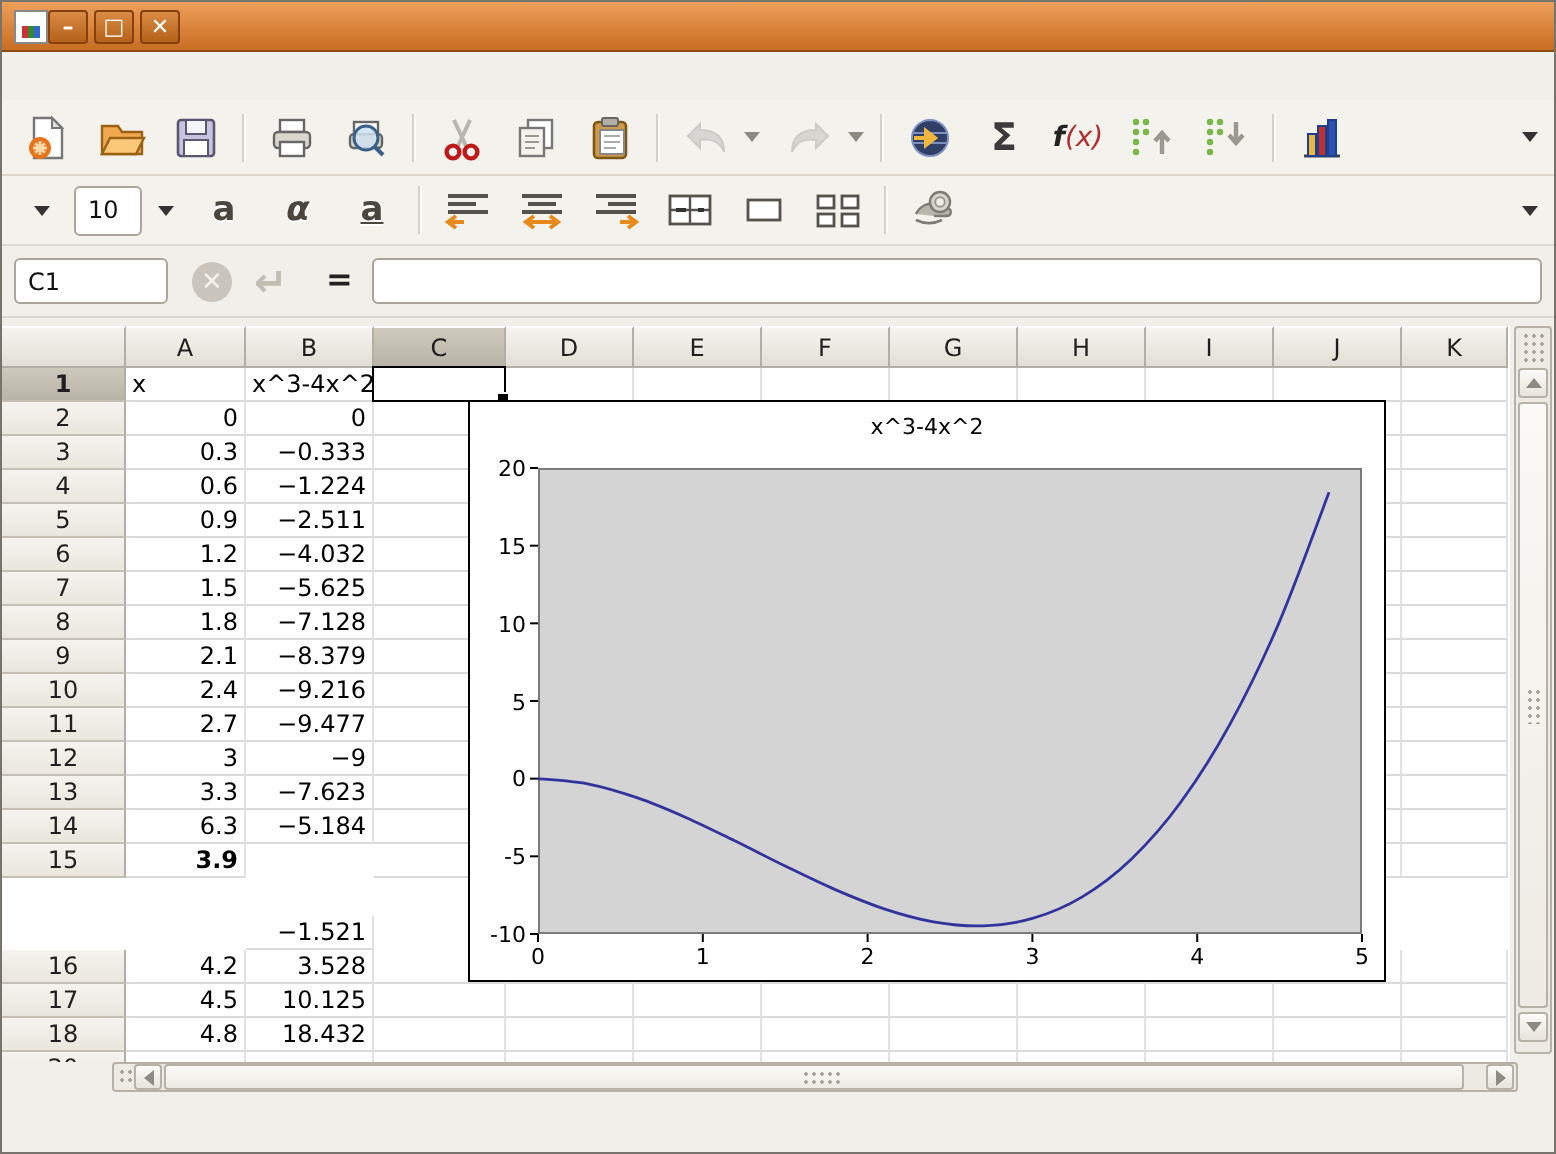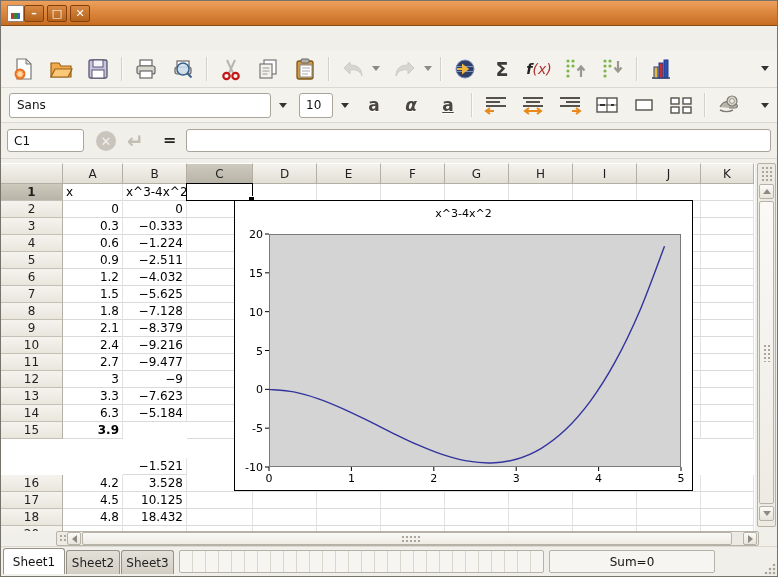--- a/index.html
+++ b/index.html
@@ -253,23 +253,20 @@
         <path d="M3 21h18" stroke="#444" stroke-width="1.5"></path>
         <rect x="5" y="10" width="4" height="11" fill="#e8b93c" stroke="#1d3f8f" stroke-width="1"></rect>
         <rect x="10" y="6" width="4" height="15" fill="#c03030" stroke="#1d3f8f" stroke-width="1"></rect>
         <rect x="15" y="3" width="4" height="18" fill="#3050b0" stroke="#1d3f8f" stroke-width="1"></rect>
       </svg>
     </div>
     <div class="ddarrow dark overflow-btn"></div>
   </div>
 
   <div class="toolbar2">
-    <div class="font-combo">
-      <span>Sans</span>
-    </div>
     <div class="ddarrow dark" style="margin-left:8px"></div>
     <div class="size-combo">
       <span>10</span>
     </div>
     <div class="ddarrow dark" style="margin-left:8px"></div>
     <div class="tbtn" style="margin-left:10px">
       <span class="fmt-glyph">a</span>
     </div>
     <div class="tbtn">
       <span class="fmt-glyph it">α</span>
@@ -692,35 +689,14 @@
         <div class="arr left"></div>
       </div>
     <div class="sb-thumb" style="left:25px;top:0px;width:650px;height:13px">
       <div class="dots" style="position:absolute;left:318px;top:2px;width:20px;height:9px"></div>
     </div>
     <div class="sb-btn" style="left:686px;top:0px;width:14px;height:13px">
         <div class="arr right"></div>
       </div>
   </div>
 
-  <div class="statusbar">
-    <div id="tabs">
-        <div class="tab active" style="left: 2px; width: 62px;">Sheet1</div>
-        <div class="tab inactive" style="left: 65px; width: 54px;">Sheet2</div>
-        <div class="tab inactive" style="left: 120px; width: 53px;">Sheet3</div>
-      </div>
-    <div class="seg-strip"></div>
-    <div class="sum-box">
-      <span>Sum=0</span>
-    </div>
-    <svg class="resize-grip" viewBox="0 0 14 14">
-      <g fill="#aaa69c">
-          <circle cx="12" cy="4" r="1.3"></circle>
-          <circle cx="8" cy="8" r="1.3"></circle>
-          <circle cx="12" cy="8" r="1.3"></circle>
-          <circle cx="4" cy="12" r="1.3"></circle>
-          <circle cx="8" cy="12" r="1.3"></circle>
-          <circle cx="12" cy="12" r="1.3"></circle>
-        </g>
-    </svg>
-  </div>
 
 </div>
 
 </body></html>

